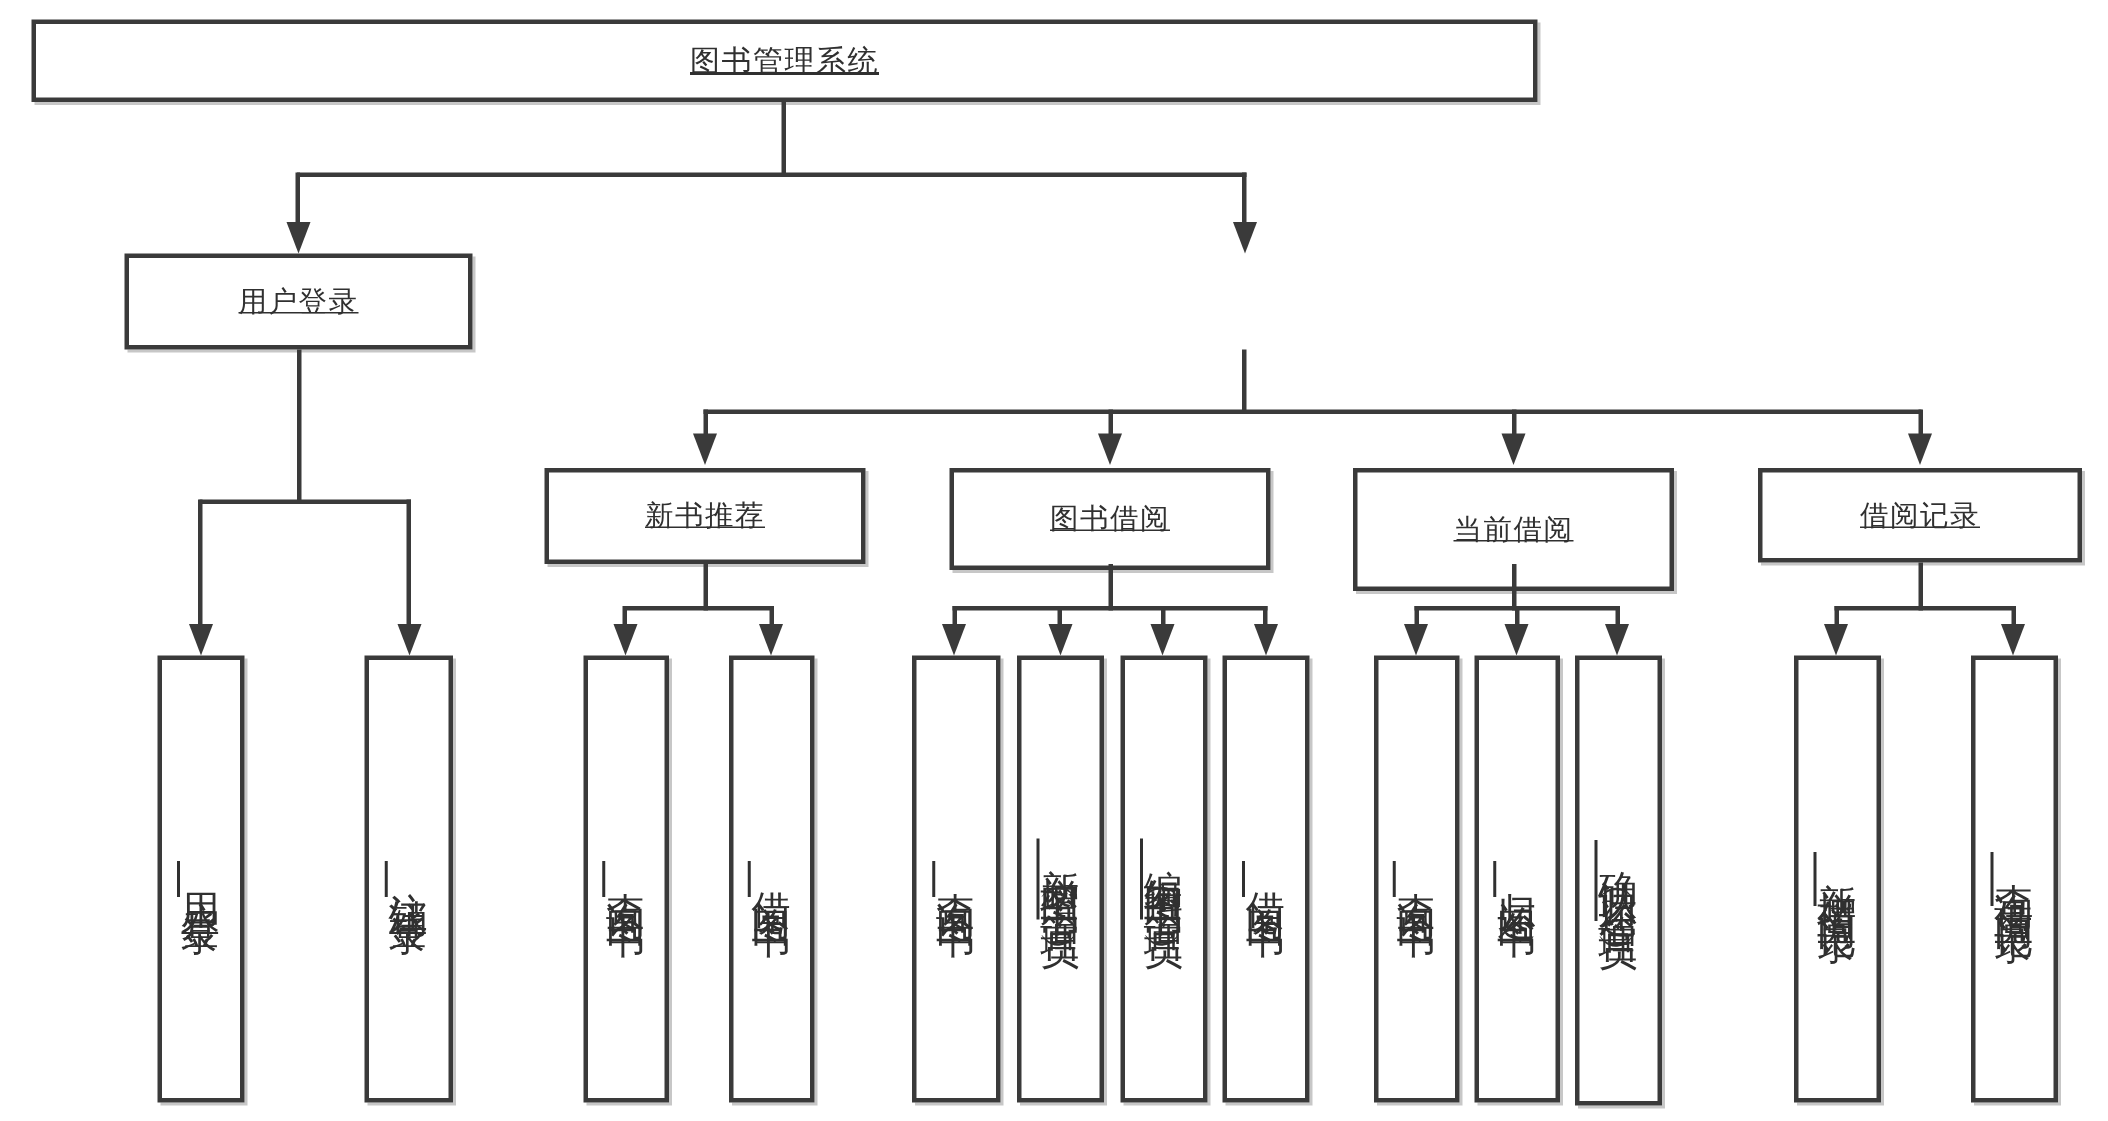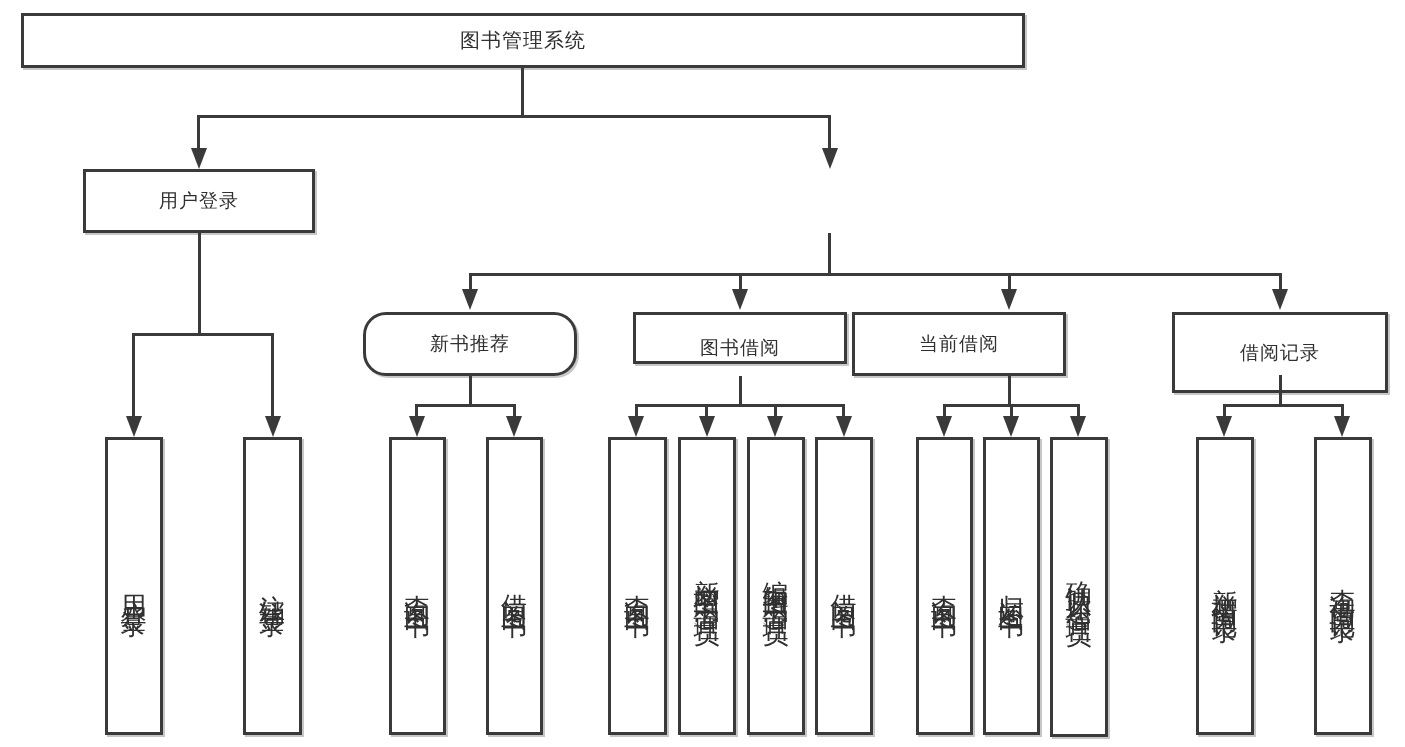--- a/index.html
+++ b/index.html
@@ -4,20 +4,21 @@
 <style>
   html,body{margin:0;padding:0;background:#ffffff;}
   .stage{
     position:relative;width:1405px;height:747px;background:#ffffff;overflow:hidden;
     font-family:"Liberation Sans","DejaVu Sans",sans-serif;color:#303030;
   }
   .box{
     position:absolute;background:#ffffff;border:3px solid #3a3a3a;box-sizing:border-box;
     display:flex;align-items:center;justify-content:center;
     box-shadow:2px 2px 0 rgba(130,130,130,0.45);
+    text-decoration:underline;
   }
   .box.h span{font-size:19px;letter-spacing:1px;white-space:nowrap;}
   .box.root span{font-size:20px;letter-spacing:1px;}
   .box.v span{
     writing-mode:vertical-lr;text-orientation:mixed;
     font-size:26px;letter-spacing:6px;line-height:1;
   }
   .vl{position:absolute;width:3px;background:#3a3a3a;}
   .hl{position:absolute;height:3px;background:#3a3a3a;}
   .ah{
@@ -36,30 +37,30 @@
 <div class="stage">
 
   <div class="box h root" style="left:21px;top:13px;width:1004px;height:55px;">
     <span>图书管理系统</span>
   </div>
 
   <div class="box h" style="left:83px;top:169px;width:232px;height:64px;">
     <span>用户登录</span>
   </div>
 
-  <div class="box h" style="left:363px;top:312px;width:214px;height:64px;border-radius:23px;">
+  <div class="box h" style="left:363px;top:312px;width:214px;height:64px;">
     <span>新书推荐</span>
   </div>
-  <div class="box h" style="left:633px;top:312px;width:214px;height:52px;align-items:flex-end;">
+  <div class="box h" style="left:633px;top:312px;width:214px;height:68px;">
     <span>图书借阅</span>
   </div>
-  <div class="box h" style="left:852px;top:312px;width:214px;height:64px;">
+  <div class="box h" style="left:902px;top:312px;width:214px;height:82px;">
     <span>当前借阅</span>
   </div>
-  <div class="box h" style="left:1172px;top:312px;width:216px;height:81px;">
+  <div class="box h" style="left:1172px;top:312px;width:216px;height:63px;">
     <span>借阅记录</span>
   </div>
 
   <div class="box v" style="left:105px;top:437px;width:58px;height:298px;">
     <span>用户登录</span>
   </div>
   <div class="box v" style="left:243px;top:437px;width:59px;height:298px;">
     <span>注销登录</span>
   </div>
 

